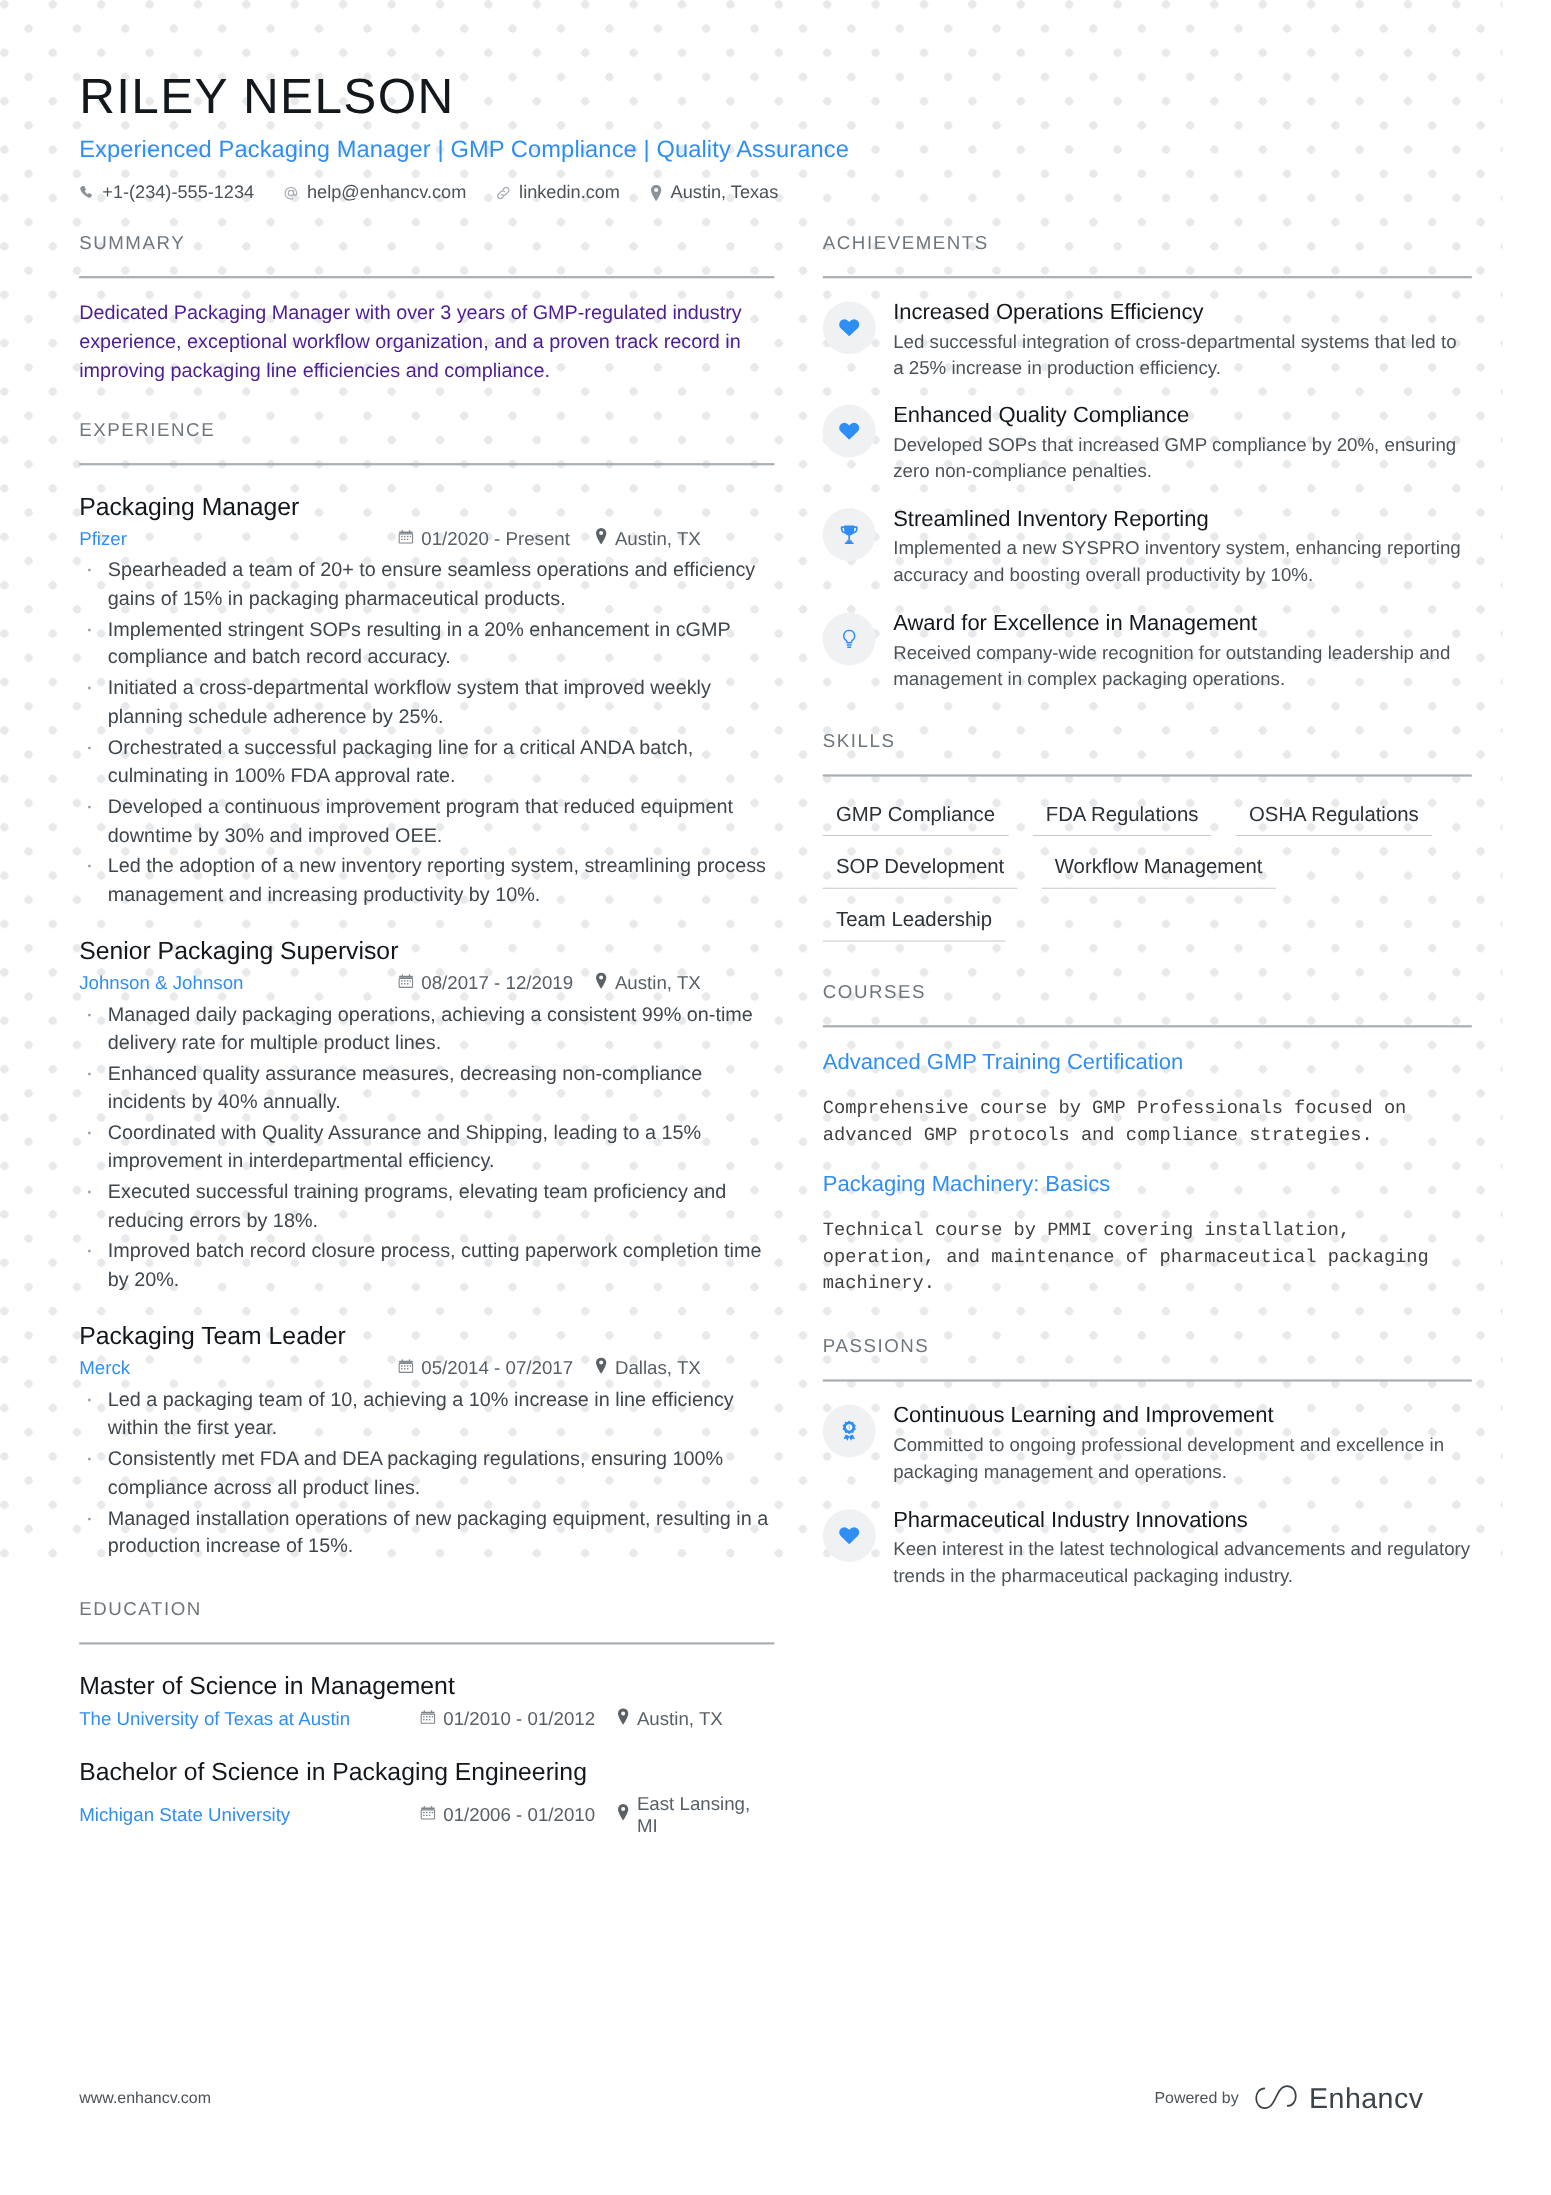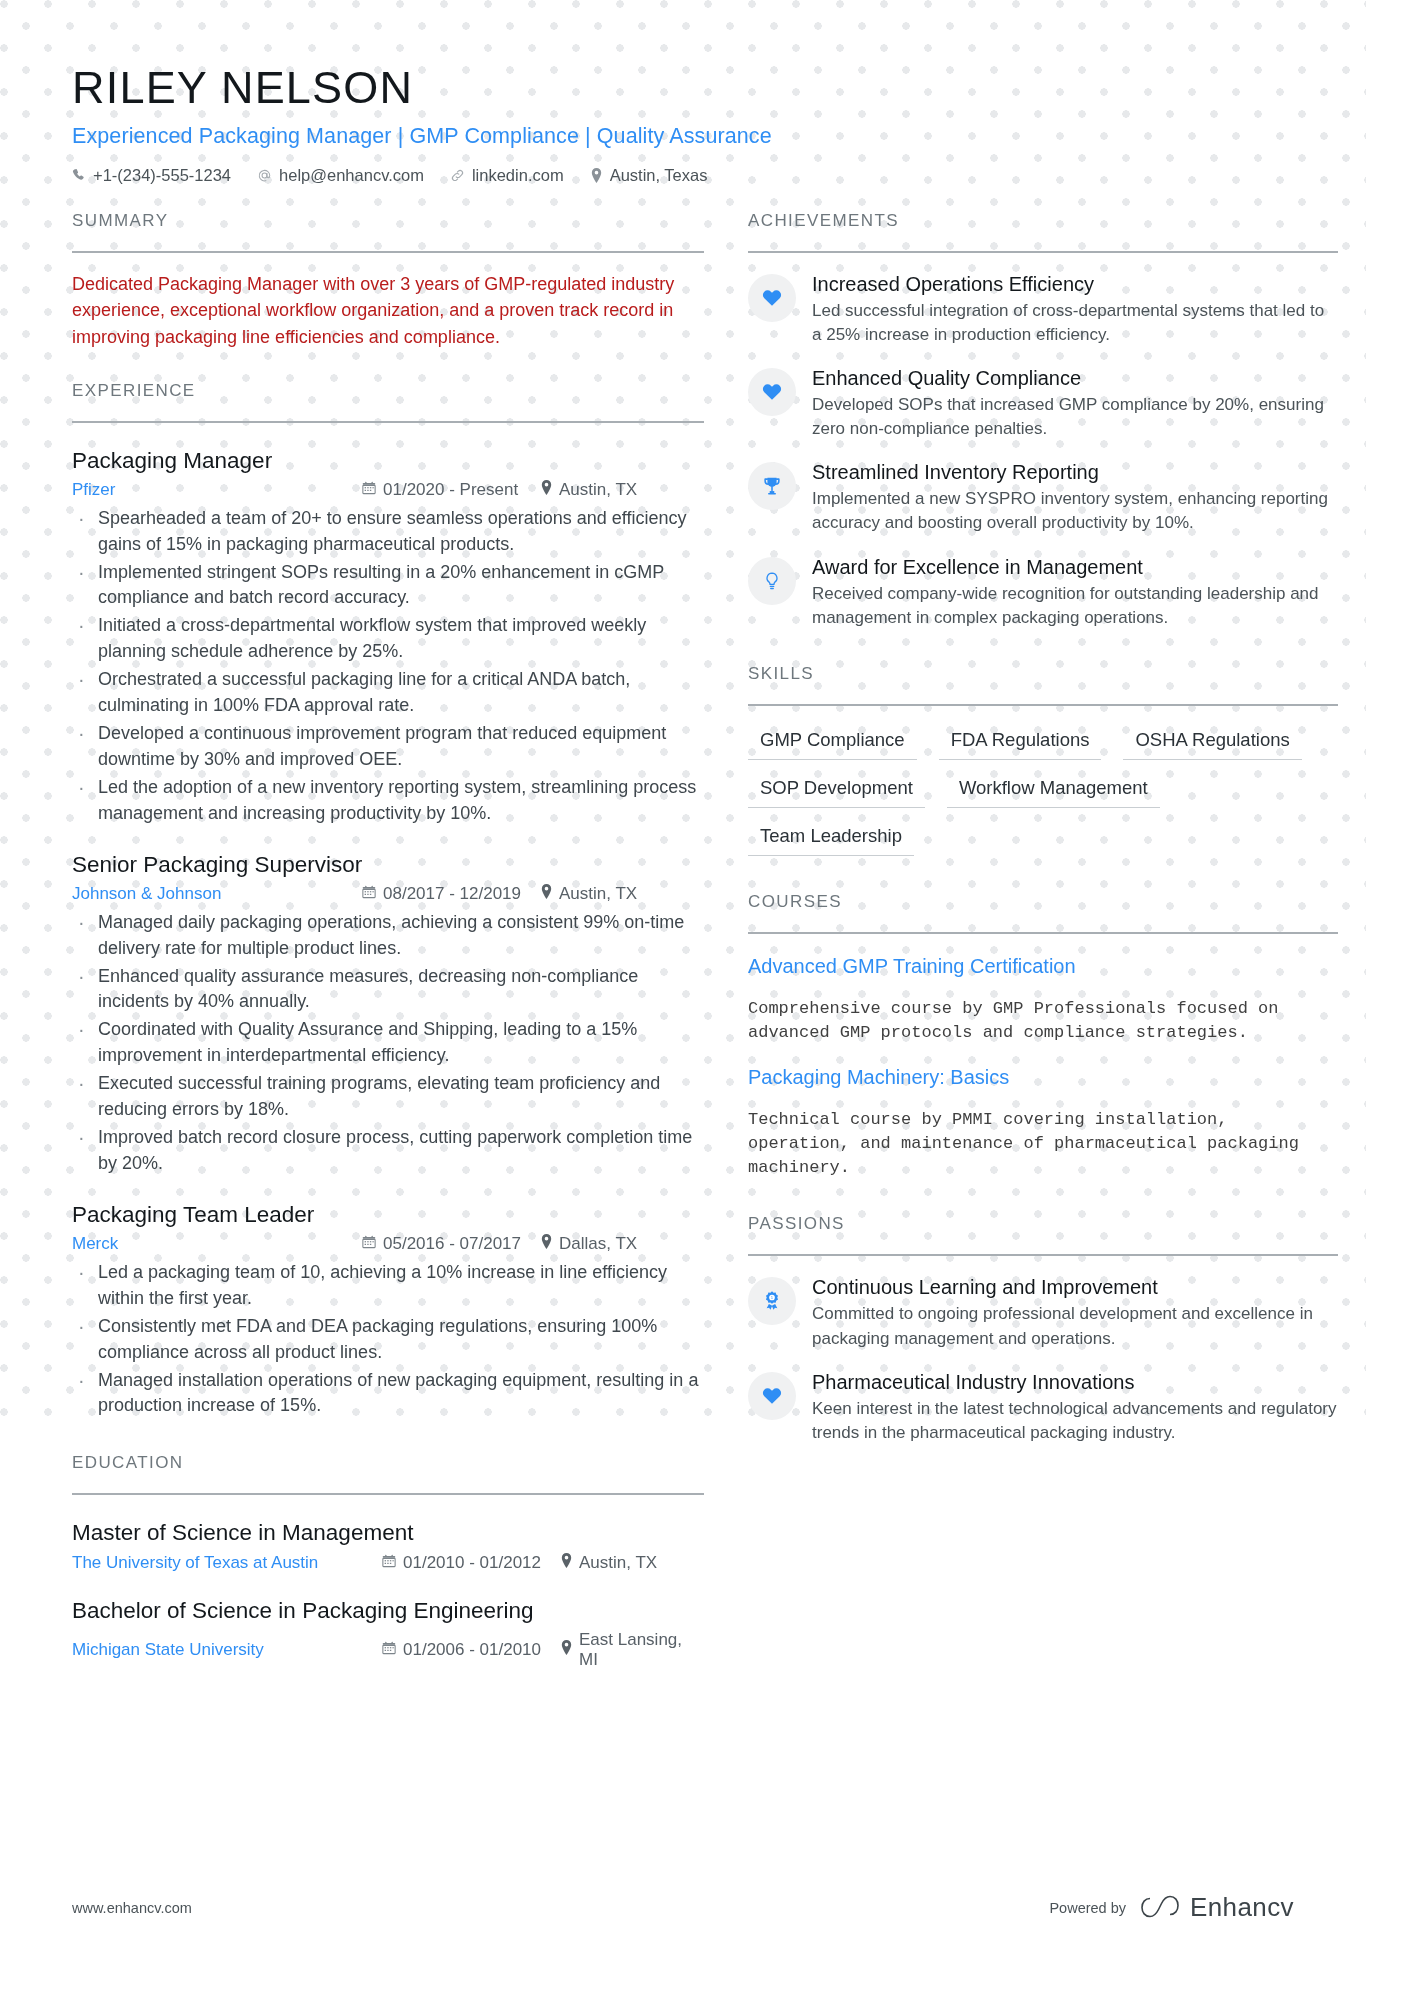--- a/index.html
+++ b/index.html
@@ -87,21 +87,21 @@
     border-bottom: 2.5px solid #a8aeb3;
     text-transform: uppercase;
   }
   .sec { margin-top: 30px; }
   .sec:first-child { margin-top: 0; }
 
   
   .summary-text {
     font-size: 18px;
     line-height: 1.48;
-    color: #b91c1c;
+    color: #4c1d95;
     margin-top: 18px;
   }
 
   .entry { margin-top: 24px; }
   .entry-title {
     font-size: 22.5px;
     color: #13181c;
     font-weight: 400;
     line-height: 1.25;
   }
@@ -356,21 +356,21 @@
                         <rect x="3" y="7" width="1.6" height="1.4"></rect>
                         <rect x="6" y="7" width="1.6" height="1.4"></rect>
                         <rect x="9" y="7" width="1.6" height="1.4"></rect>
                         <rect x="12" y="7" width="1.4" height="1.4"></rect>
                         <rect x="3" y="10" width="1.6" height="1.4"></rect>
                         <rect x="6" y="10" width="1.6" height="1.4"></rect>
                         <rect x="9" y="10" width="1.6" height="1.4"></rect>
                         <rect x="3.6" y=".9" width="1.3" height="2.2" rx=".5"></rect>
                         <rect x="11.1" y=".9" width="1.3" height="2.2" rx=".5"></rect>
                       </svg></span>
-                    <span>05/2016 - 07/2017</span>
+                    <span>05/2014 - 07/2017</span>
                   </span>
                   <span class="meta-loc">
                     <span><svg width="13" height="15" viewBox="0 0 12 16" fill="#5a6268">
                         <path d="M6 0a5 5 0 0 0-5 5c0 3.6 5 11 5 11s5-7.4 5-11a5 5 0 0 0-5-5zm0 6.9A1.9 1.9 0 1 1 6 3a1.9 1.9 0 0 1 0 3.9z"></path>
                       </svg></span>
                     <span>Dallas, TX</span>
                   </span>
                 </div>
                 <ul class="bullets">
                   <li>Led a packaging team of 10, achieving a 10% increase in line efficiency within the first year.</li>

